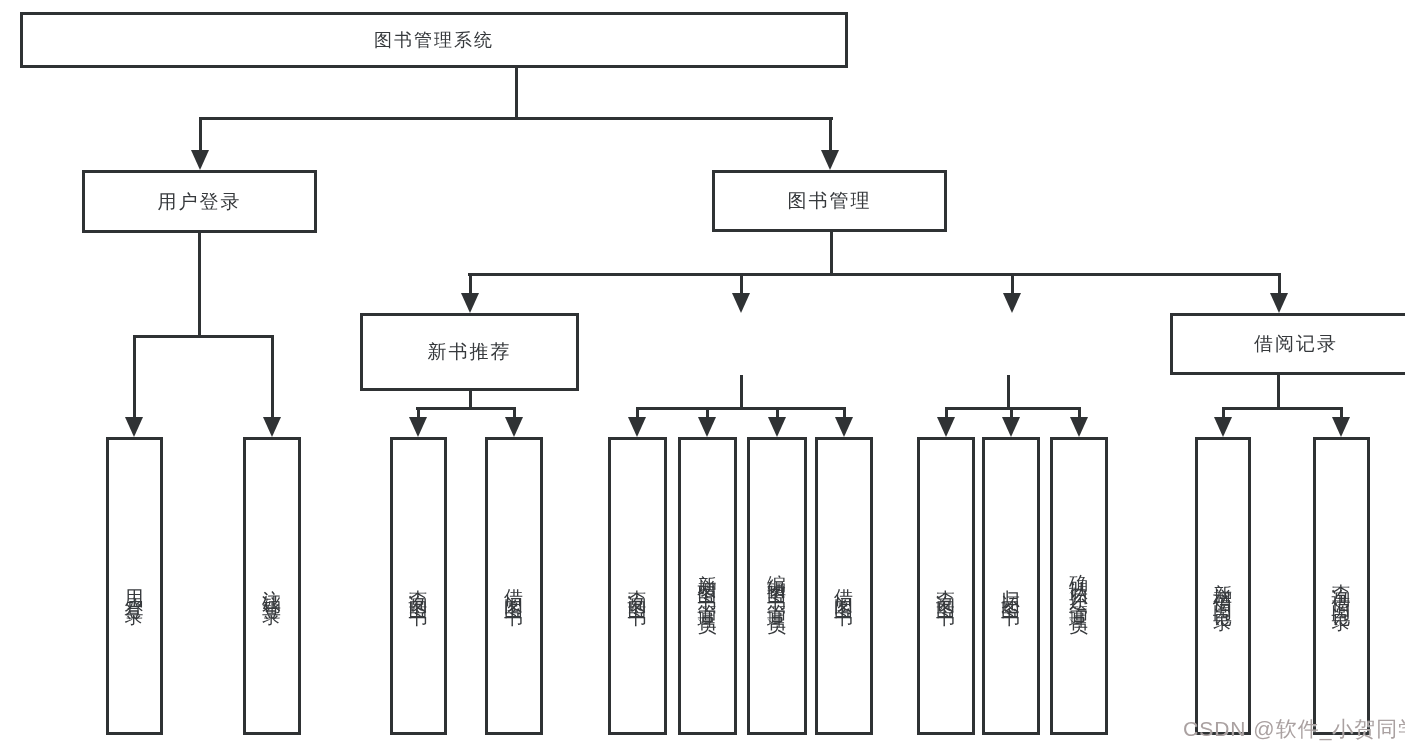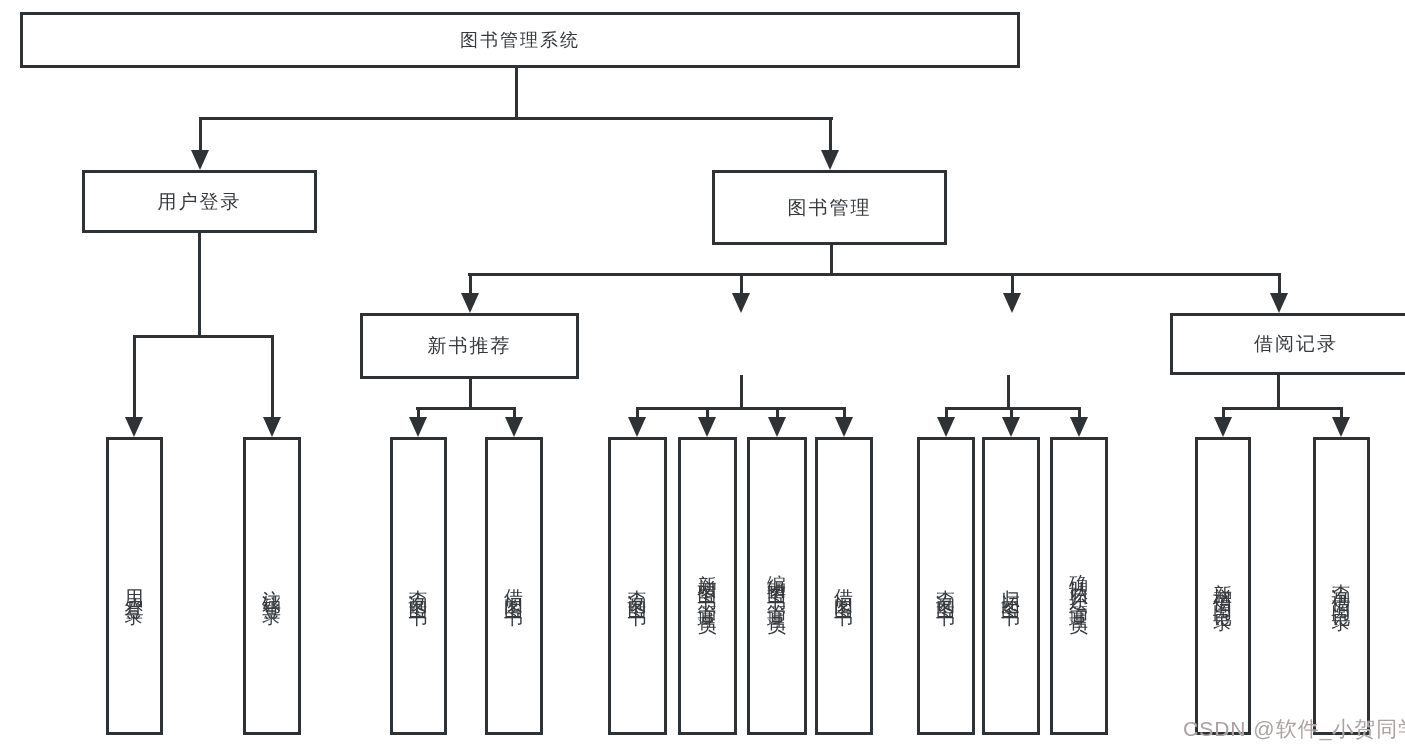--- a/index.html
+++ b/index.html
@@ -30,33 +30,33 @@
     position:absolute;left:1183px;top:715px;z-index:6;
     font-size:21px;letter-spacing:1px;white-space:nowrap;
     color:#aaa1a1;text-shadow:0 1px 1px rgba(255,255,255,0.75);
   }
 </style>
 </head>
 <body>
 
 <div id="canvas">
 
-  <div class="node" style="left:20px;top:12px;width:1000px;height:56px;text-align:right;">
+  <div class="node" style="left:20px;top:12px;width:828px;height:56px;text-align:right;">
     <span class="hlabel root-label">图书管理系统</span>
   </div>
 
   <div class="node" style="left:82px;top:170px;width:235px;height:63px;">
     <span class="hlabel">用户登录</span>
   </div>
 
-  <div class="node" style="left:712px;top:170px;width:235px;height:75px;">
+  <div class="node" style="left:712px;top:170px;width:235px;height:62px;">
     <span class="hlabel">图书管理</span>
   </div>
 
-  <div class="node" style="left:360px;top:313px;width:219px;height:66px;">
+  <div class="node" style="left:360px;top:313px;width:219px;height:78px;">
     <span class="hlabel">新书推荐</span>
   </div>
 
 
 
   <div class="node" style="left:1170px;top:313px;width:252px;height:62px;">
     <span class="hlabel">借阅记录</span>
   </div>
 
   <div class="node leaf" style="left:106px;width:57px;">

